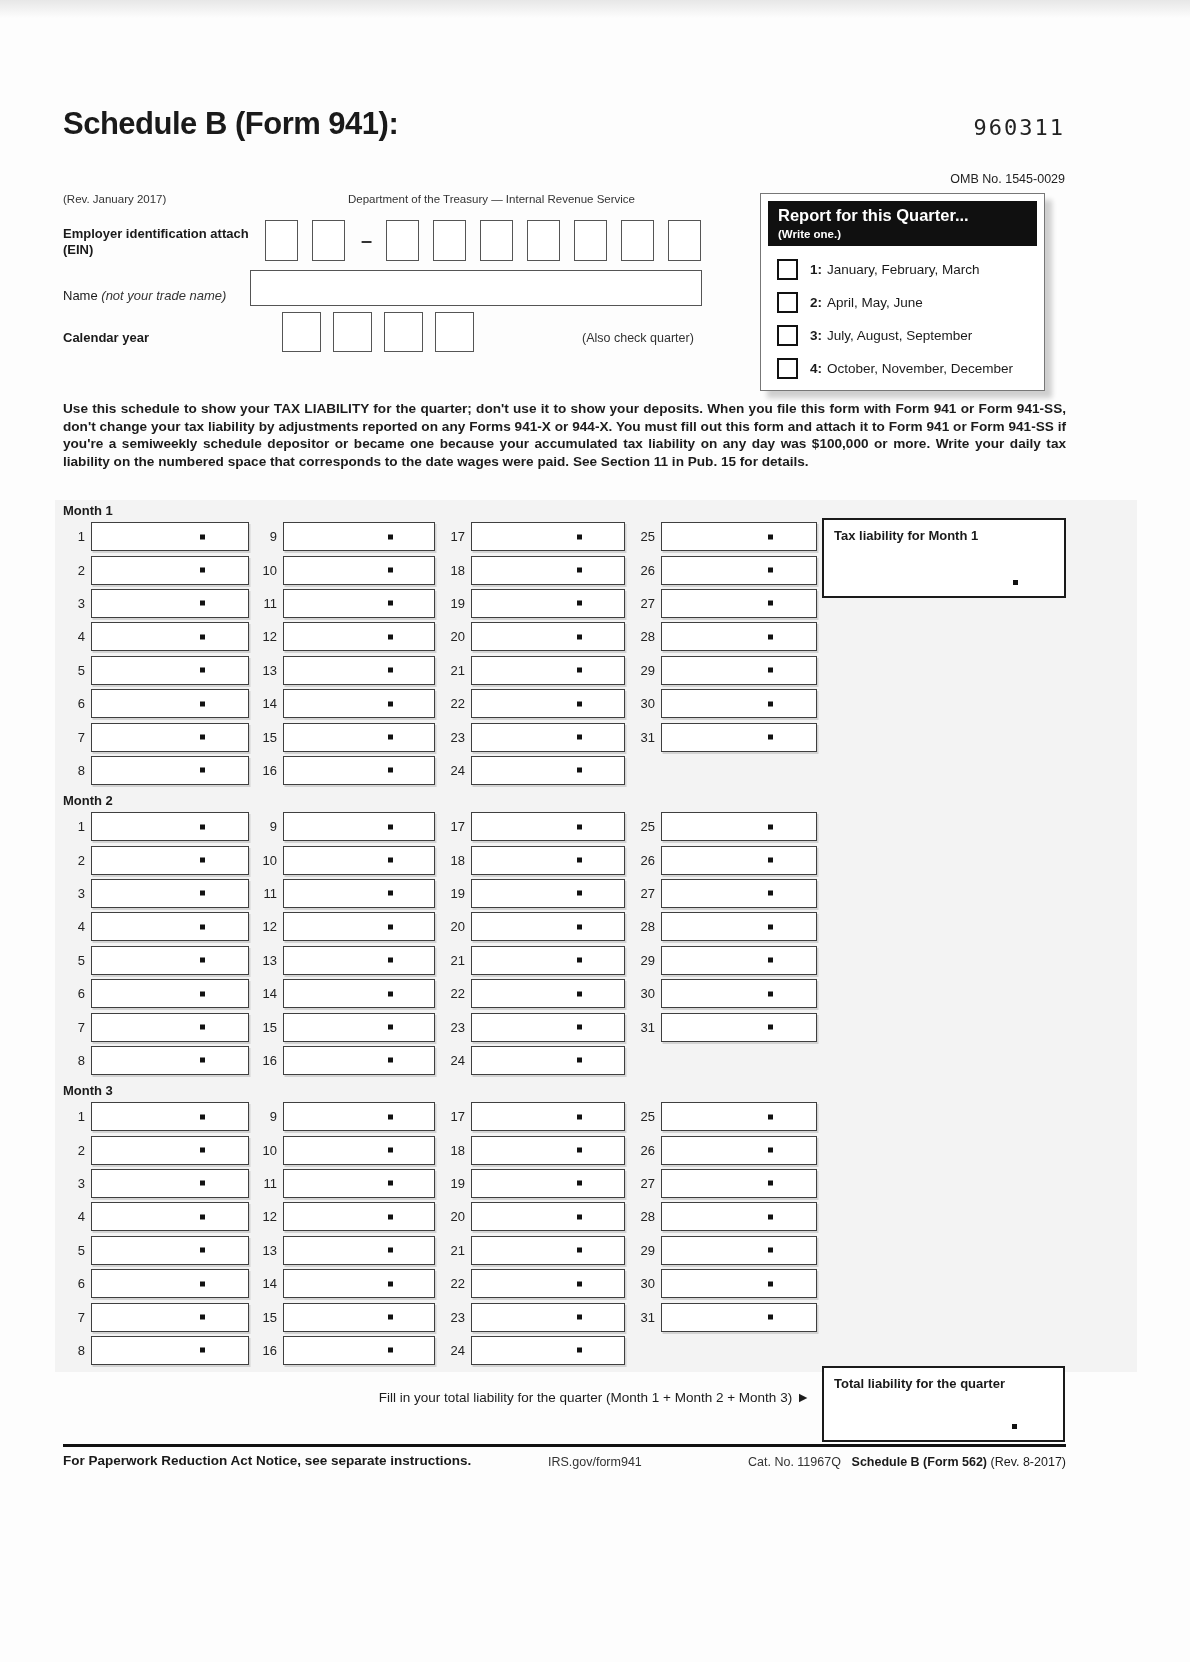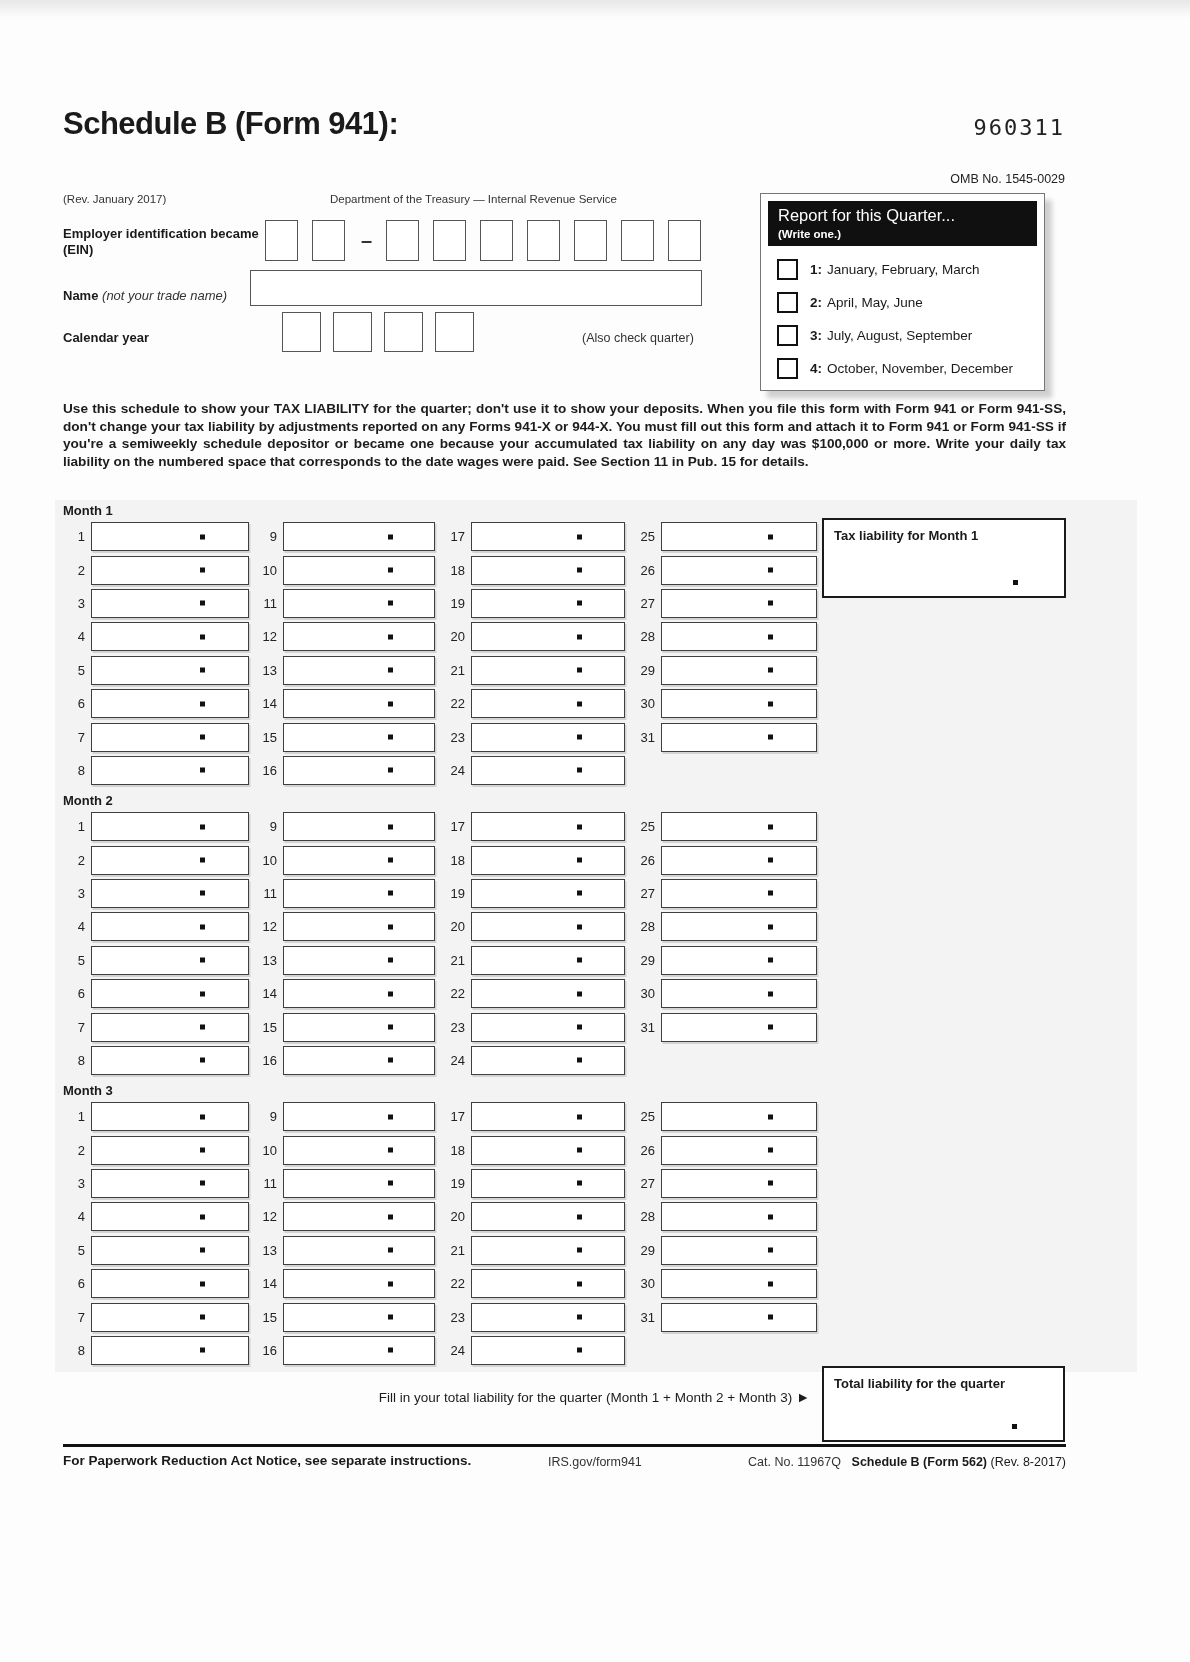--- a/index.html
+++ b/index.html
@@ -8,41 +8,41 @@
     font-family:"Liberation Sans",sans-serif;color:#1a1a1a;overflow:hidden;
   }
   .top-strip{position:absolute;left:0;top:0;width:1190px;height:18px;
     background:linear-gradient(#e7e7e7,#fdfdfd);}
   
   .form-code{position:absolute;top:115px;right:125px;
     font-family:"DejaVu Sans Mono",monospace;font-size:22px;letter-spacing:2px;color:#222;}
   .title{position:absolute;left:63px;top:106px;font-size:31px;font-weight:bold;letter-spacing:-0.5px;}
   .subtitle{position:absolute;left:63px;top:163px;font-size:19px;font-weight:bold;}
   .rev{position:absolute;left:63px;top:193px;font-size:11.5px;color:#333;}
-  .dept{position:absolute;left:330px;top:193px;font-size:11.5px;color:#333;}
+  .dept{position:absolute;left:348px;top:193px;font-size:11.5px;color:#333;}
   .omb{position:absolute;right:125px;top:172px;font-size:12.5px;color:#222;}
   
   .quarter-box{position:absolute;left:760px;top:193px;width:283px;height:196px;
     background:#fff;border:1.5px solid #777;box-shadow:7px 7px 5px #cfcfcf;}
   .qhead{margin:7px;background:#101010;color:#fff;padding:5px 10px 6px;}
-  .qtitle{font-size:16.5px;font-weight:normal;}
+  .qtitle{font-size:16.5px;font-weight:bold;}
   .qsub{font-size:11.5px;font-weight:bold;margin-top:3px;}
   .qopt{display:flex;align-items:center;height:33px;margin-left:16px;font-size:13.5px;}
   .qcheck{width:17px;height:17px;border:2.5px solid #111;background:#fff;
     display:inline-block;margin-right:12px;flex:0 0 auto;}
   .qnum{font-weight:bold;margin-right:5px;}
   
   .field-label{position:absolute;font-size:13px;font-weight:bold;line-height:16px;}
   .ein-label{left:63px;top:226px;width:200px;}
   .ein-boxes{position:absolute;left:265px;top:220px;display:flex;align-items:center;}
   .digit-box{width:31px;height:39px;background:#fff;border:1.5px solid #555;
     display:inline-block;margin-right:14px;}
   .ein-dash{font-size:20px;font-weight:bold;margin:0 14px 0 2px;color:#333;}
   .name-label{left:63px;top:288px;width:190px;font-weight:normal;}
-  .name-label b{font-weight:bold;}
+  .name-label b{font-weight:normal;}
   .name-note{font-style:italic;font-weight:normal;color:#333;}
   .name-input{position:absolute;left:250px;top:270px;width:450px;height:34px;
     background:#fff;border:1.5px solid #555;}
   .cal-label{left:63px;top:330px;}
   .cal-boxes{position:absolute;left:282px;top:312px;display:flex;}
   .cal-boxes .digit-box{width:37px;height:38px;margin-right:12px;}
   .cal-note{position:absolute;left:582px;top:331px;font-size:12.5px;color:#333;}
   
   .instructions{position:absolute;left:63px;top:400px;width:1003px;
     font-size:13.6px;font-weight:bold;line-height:17.6px;text-align:justify;color:#1c1c1c;}
@@ -113,21 +113,21 @@
         </div>
         <div class="qopt">
           <span class="qcheck"></span>
           <span class="qnum">4:</span>
           <span>October, November, December</span>
         </div>
       </div>
   </div>
 
   <div class="field-label ein-label">
-    <span>Employer identification became</span><br>
+    <span>Employer identification attach</span><br>
     <span>(EIN)</span>
   </div>
   <div class="ein-boxes">
       <span class="digit-box"></span>
       <span class="digit-box"></span>
       <span class="ein-dash">–</span>
       <span class="digit-box"></span>
       <span class="digit-box"></span>
       <span class="digit-box"></span>
       <span class="digit-box"></span>

